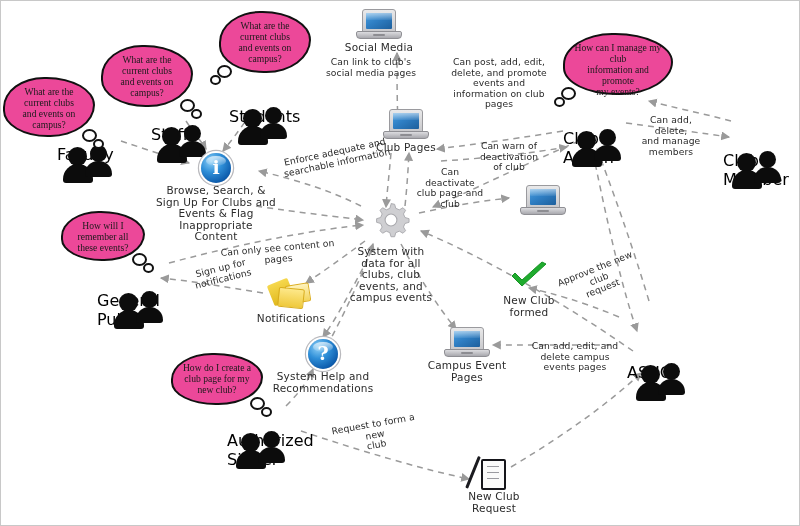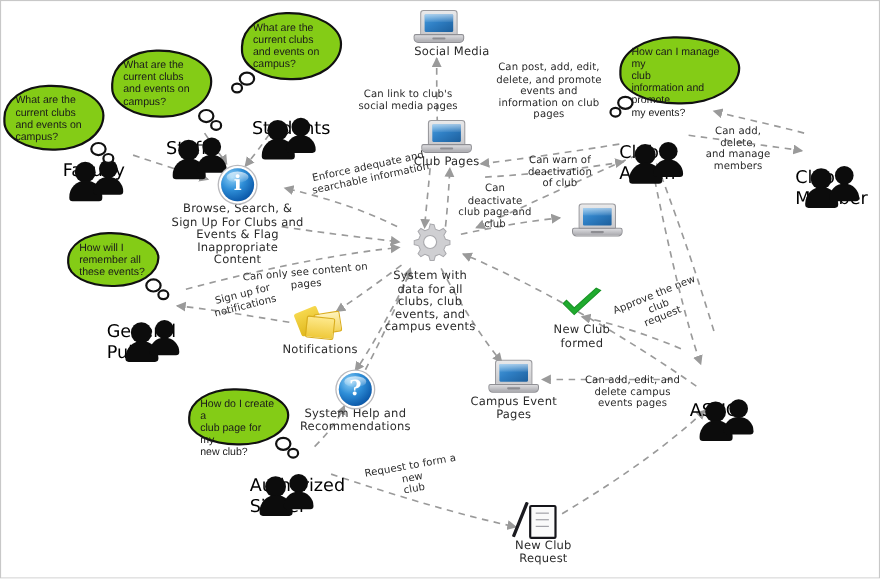--- a/index.html
+++ b/index.html
@@ -34,26 +34,26 @@
   .p1 .head{width:19px;height:19px;left:5px;top:2px;}
   .p1 .body{width:30px;height:19px;left:0;top:19px;border-radius:15px 15px 3px 3px;}
   
   .p2{left:24px;bottom:2px;}
   .p2 .head{width:17px;height:17px;left:5px;top:2px;}
   .p2 .body{width:27px;height:16px;left:0;top:18px;border-radius:13px 13px 3px 3px;}
 
   
   .bubble{
     position:absolute;
-    background:#84cc16;
+    background:#ec4899;
     border:2.2px solid #111;
     color:#1a1a1a;
-    font-family:Liberation Sans, sans-serif;
+    font-family:Liberation Serif, serif;
     font-size:9.6px;line-height:11px;
-    text-align:left;
+    text-align:center;
     padding:7px 9px;
     white-space:pre-line;
     border-radius:46% 54% 50% 50% / 52% 48% 55% 45%;
     box-sizing:border-box;
   }
   .bubble::before,.bubble::after{
     content:"";position:absolute;background:#fff;border:2.2px solid #111;border-radius:50%;
   }
   
   .bubble.tail-dr::before{width:11px;height:9px;right:-4px;bottom:-7px;}
@@ -327,21 +327,21 @@
           <div class="body"></div>
         </div>
       <div class="p2">
           <div class="head"></div>
           <div class="body"></div>
         </div>
     </div>
     <div class="cap red">ASUCI</div>
   </div>
 
-  <div class="node" style="left:352px;top:8px;width:92px;text-align:right;">
+  <div class="node" style="left:332px;top:8px;width:92px;">
     <div class="laptop">
       <div class="lid">
           <div class="scr"></div>
           <div class="gloss"></div>
         </div>
       <div class="base"></div>
         <div class="pad"></div>
     </div>
     <div class="cap">Social Media</div>
   </div>
@@ -433,21 +433,21 @@
       <div class="sheet"></div>
       <div class="ln" style="top:9px;"></div>
       <div class="ln" style="top:15px;"></div>
       <div class="ln" style="top:21px;"></div>
       <div class="pen"></div>
     </div>
     <div class="cap">New Club
 Request</div>
   </div>
 
-  <div class="elabel" style="left:316px;top:80px;width:108px;">Can link to club's
+  <div class="elabel" style="left:316px;top:56px;width:108px;">Can link to club's
 social media pages</div>
 
   <div class="elabel" style="left:444px;top:56px;width:108px;">Can post, add, edit,
 delete, and promote
 events and
 information on club
 pages</div>
 
 
   <div class="elabel" style="left:468px;top:140px;width:80px;">Can warn of

